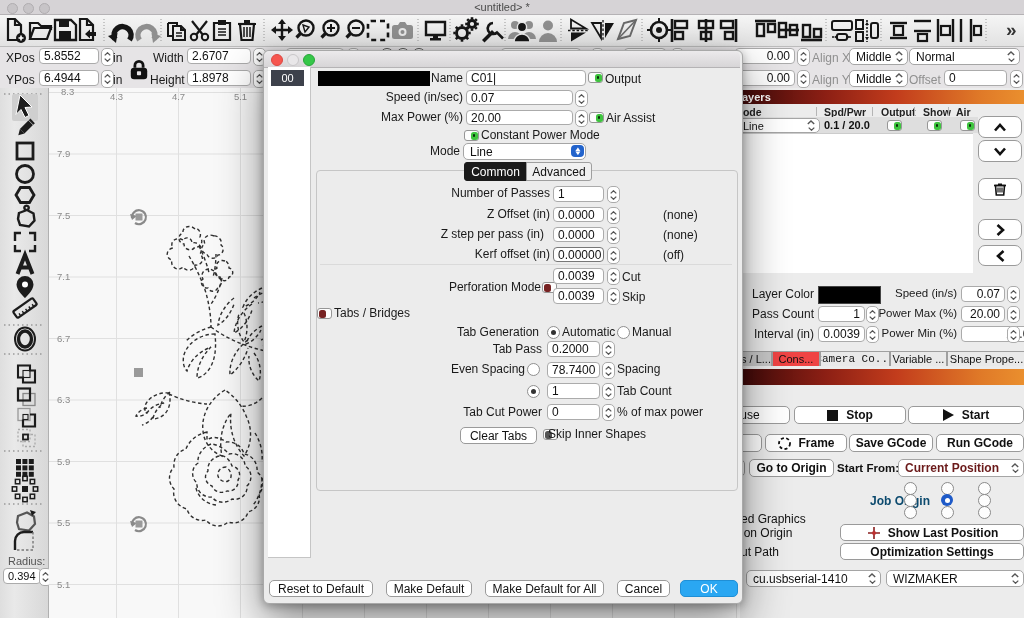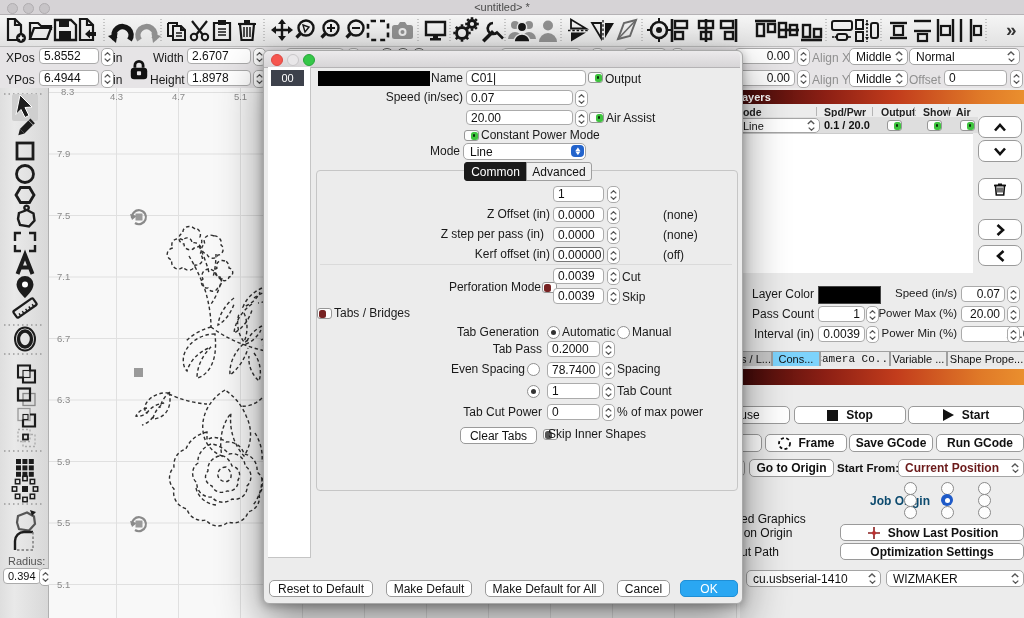--- a/index.html
+++ b/index.html
@@ -573,21 +573,21 @@
       <div class="field" style="left:221px;top:238px;width:34px;height:14px;justify-content:flex-end;font-size:12px;padding-left:40px;">10.00</div>
       <div class="spin" style="left:267px;top:238px;height:15px;">
         <svg width="7" height="4" viewBox="0 0 7 4">
           <path d="M0.7 3.4 L3.5 0.7 L6.3 3.4" fill="none" stroke="#555" stroke-width="1.2"></path>
         </svg>
         <svg width="7" height="4" viewBox="0 0 7 4">
           <path d="M0.7 0.6 L3.5 3.3 L6.3 0.6" fill="none" stroke="#555" stroke-width="1.2"></path>
         </svg>
       </div>
       <div class="abs" style="left:0px;top:263px;width:30px;height:14px;background:#c8c8c8;border:1px solid #9f9f9f;border-bottom:none;font-size:11px;color:#111;display:flex;align-items:center;justify-content:center;white-space:nowrap;overflow:hidden;">s / L...</div>
-      <div class="abs" style="left:32px;top:263px;width:46px;height:14px;background:#7dd3fc;border:1px solid #9f9f9f;border-bottom:none;font-size:11px;color:#111;display:flex;align-items:center;justify-content:center;white-space:nowrap;overflow:hidden;">Cons...</div>
+      <div class="abs" style="left:32px;top:263px;width:46px;height:14px;background:#ef4444;border:1px solid #9f9f9f;border-bottom:none;font-size:11px;color:#111;display:flex;align-items:center;justify-content:center;white-space:nowrap;overflow:hidden;">Cons...</div>
       <div class="abs" style="left:80px;top:263px;width:68px;height:14px;background:#e9e9e9;border:1px solid #9f9f9f;border-bottom:none;font-size:11px;color:#111;display:flex;align-items:center;justify-content:center;white-space:nowrap;overflow:hidden;font-family:Liberation Mono, monospace;">Camera Co...</div>
       <div class="abs" style="left:150px;top:263px;width:55px;height:14px;background:#e9e9e9;border:1px solid #9f9f9f;border-bottom:none;font-size:11px;color:#111;display:flex;align-items:center;justify-content:center;white-space:nowrap;overflow:hidden;">Variable ...</div>
       <div class="abs" style="left:207px;top:263px;width:77px;height:14px;background:#e9e9e9;border:1px solid #9f9f9f;border-bottom:none;font-size:11px;color:#111;display:flex;align-items:center;justify-content:center;white-space:nowrap;overflow:hidden;">Shape Prope...</div>
       <div class="abs" style="left:0;top:281px;width:284px;height:16px;background:linear-gradient(90deg,#3f0a0a,#8c1f14 30%,#c23c1c 55%,#e07a28 85%,#ea8f2e);"></div>
       <div class="btn" style="left:-30px;top:318px;width:78px;height:16px;font-size:12px;">use</div>
       <div class="btn" style="left:54px;top:318px;width:110px;height:16px;font-size:12px;font-weight:bold;"><span style="display:inline-block;width:11px;height:11px;background:#111;margin-right:8px;"></span>Stop</div>
       <div class="btn" style="left:168px;top:318px;width:114px;height:16px;font-size:12px;font-weight:bold;"><span style="display:inline-block;width:0;height:0;border-left:11px solid #111;border-top:6px solid transparent;border-bottom:6px solid transparent;margin-right:8px;"></span>Start</div>
       <div class="btn" style="left:-30px;top:346px;width:50px;height:16px;font-size:12px;"></div>
       <div class="btn" style="left:25px;top:346px;width:80px;height:16px;font-size:12px;font-weight:bold;"><svg width="15" height="15" viewBox="0 0 15 15" style="margin-right:6px;">
           <circle cx="7.5" cy="7.5" r="5.5" fill="none" stroke="#111" stroke-width="1.8" stroke-dasharray="3 2.4"></circle>
@@ -668,20 +668,21 @@
       <div class="lbl" style="left:-1px;top:39px;width:200px;text-align:right;font-size:12px;color:#1a1a1a;">Speed (in/sec)</div>
       <div class="field" style="left:202px;top:39px;width:97px;height:13px;font-size:12px;border-color:#ababab;">0.07</div>
       <div class="spin" style="left:311px;top:39px;height:15px;">
         <svg width="7" height="4" viewBox="0 0 7 4">
           <path d="M0.7 3.4 L3.5 0.7 L6.3 3.4" fill="none" stroke="#555" stroke-width="1.2"></path>
         </svg>
         <svg width="7" height="4" viewBox="0 0 7 4">
           <path d="M0.7 0.6 L3.5 3.3 L6.3 0.6" fill="none" stroke="#555" stroke-width="1.2"></path>
         </svg>
       </div>
+      <div class="lbl" style="left:-1px;top:59px;width:200px;text-align:right;font-size:12px;color:#1a1a1a;">Max Power (%)</div>
       <div class="field" style="left:202px;top:59px;width:97px;height:13px;font-size:12px;border-color:#ababab;">20.00</div>
       <div class="spin" style="left:311px;top:59px;height:15px;">
         <svg width="7" height="4" viewBox="0 0 7 4">
           <path d="M0.7 3.4 L3.5 0.7 L6.3 3.4" fill="none" stroke="#555" stroke-width="1.2"></path>
         </svg>
         <svg width="7" height="4" viewBox="0 0 7 4">
           <path d="M0.7 0.6 L3.5 3.3 L6.3 0.6" fill="none" stroke="#555" stroke-width="1.2"></path>
         </svg>
       </div>
       <div class="tog on" style="left:325px;top:61px;">
@@ -696,20 +697,21 @@
       <div class="combo" style="left:199px;top:92px;width:115px;height:15px;font-size:12px;">
         <span>Line</span>
       </div>
       <div class="abs" style="left:307px;top:94px;width:13px;height:12px;border-radius:4px;background:#2263cc;display:flex;flex-direction:column;align-items:center;justify-content:center;color:#fff;">
         <span style="font-size:6px;line-height:4px;transform:scaleX(1.4);">▲</span>
         <span style="font-size:6px;line-height:4px;transform:scaleX(1.4);">▼</span>
       </div>
       <div class="abs" style="left:52px;top:119px;width:420px;height:319px;border:1px solid #c6c6c6;border-radius:4px;"></div>
       <div class="abs" style="left:200px;top:111px;width:61px;height:17px;background:#1a1a1a;color:#fff;font-size:12px;display:flex;align-items:center;justify-content:center;border-radius:3px 0 0 3px;border:1px solid #1a1a1a;">Common</div>
       <div class="abs" style="left:262px;top:111px;width:64px;height:17px;background:#f0f0f0;color:#111;font-size:12px;display:flex;align-items:center;justify-content:center;border-radius:0 3px 3px 0;border:1px solid #9f9f9f;">Advanced</div>
+      <div class="lbl" style="left:86px;top:135px;width:200px;text-align:right;font-size:12px;color:#1a1a1a;">Number of Passes</div>
       <div class="field" style="left:289px;top:135px;width:41px;height:14px;font-size:12px;border-color:#ababab;">1</div>
       <div class="spin" style="left:343px;top:135px;height:15px;">
         <svg width="7" height="4" viewBox="0 0 7 4">
           <path d="M0.7 3.4 L3.5 0.7 L6.3 3.4" fill="none" stroke="#555" stroke-width="1.2"></path>
         </svg>
         <svg width="7" height="4" viewBox="0 0 7 4">
           <path d="M0.7 0.6 L3.5 3.3 L6.3 0.6" fill="none" stroke="#555" stroke-width="1.2"></path>
         </svg>
       </div>
       <div class="lbl" style="left:86px;top:156px;width:200px;text-align:right;font-size:12px;color:#1a1a1a;">Z Offset (in)</div>

